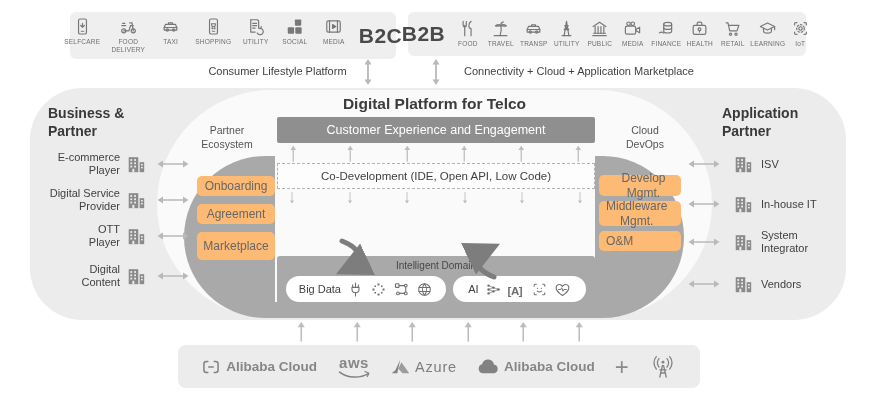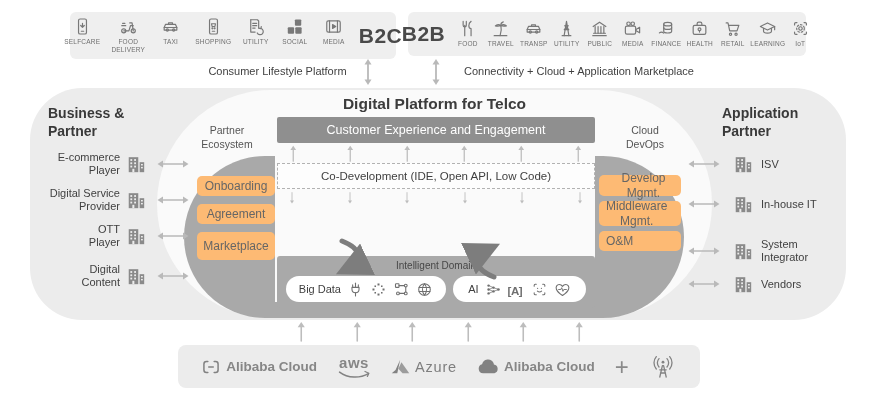--- a/index.html
+++ b/index.html
@@ -685,21 +685,21 @@
             <rect x="5.8" y="12.8" width="2" height="2"></rect>
             <rect x="10" y="12.8" width="2" height="2"></rect>
             <rect x="8" y="16.3" width="2.2" height="3.7"></rect>
             <rect x="17.5" y="11" width="2" height="1.6"></rect>
             <rect x="17.5" y="14.2" width="2" height="1.6"></rect>
           </g>
         </svg>
       </span>
     <span class="sidelabel pre" style="margin-left:7px">In-house IT</span>
   </div>
-  <div class="abs siderow" style="left:687px;top:233px;width:126px;height:36px;align-items:center;">
+  <div class="abs siderow" style="left:687px;top:224px;width:126px;height:36px;align-items:center;">
     <span class="harrow">
         <svg viewBox="0 0 34 10" fill="none" stroke="currentColor" stroke-width="1.5" stroke-linecap="round" stroke-linejoin="round">
           <path d="M1.5 5L7 1.5v7z" fill="currentColor" stroke="none"></path>
           <path d="M32.5 5L27 1.5v7z" fill="currentColor" stroke="none"></path>
           <path d="M6 5h22" stroke-width="1.6"></path>
         </svg>
       </span>
     <span class="bld" style="margin-left:11px">
         <svg viewBox="0 0 24 22" fill="none" stroke="currentColor" stroke-width="1.5" stroke-linecap="round" stroke-linejoin="round">
           <g fill="currentColor" stroke="none">

